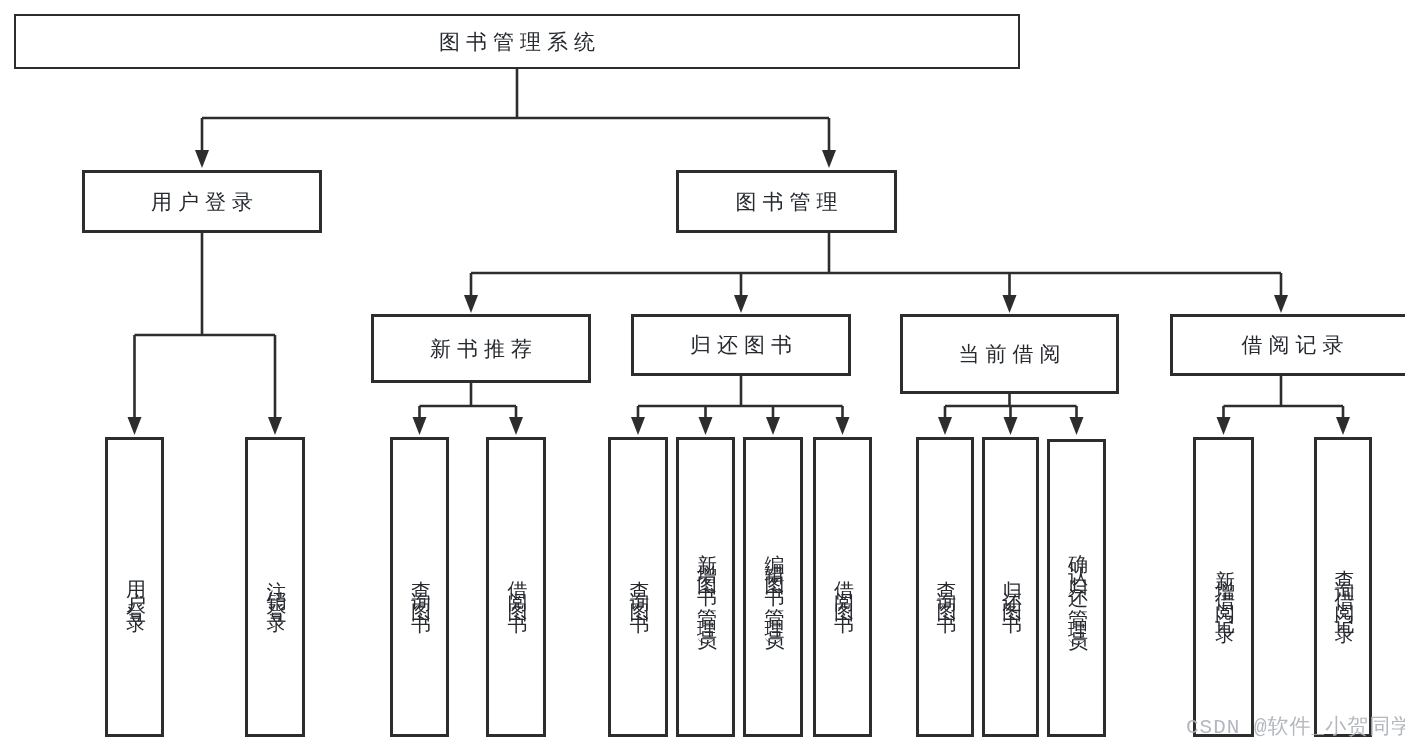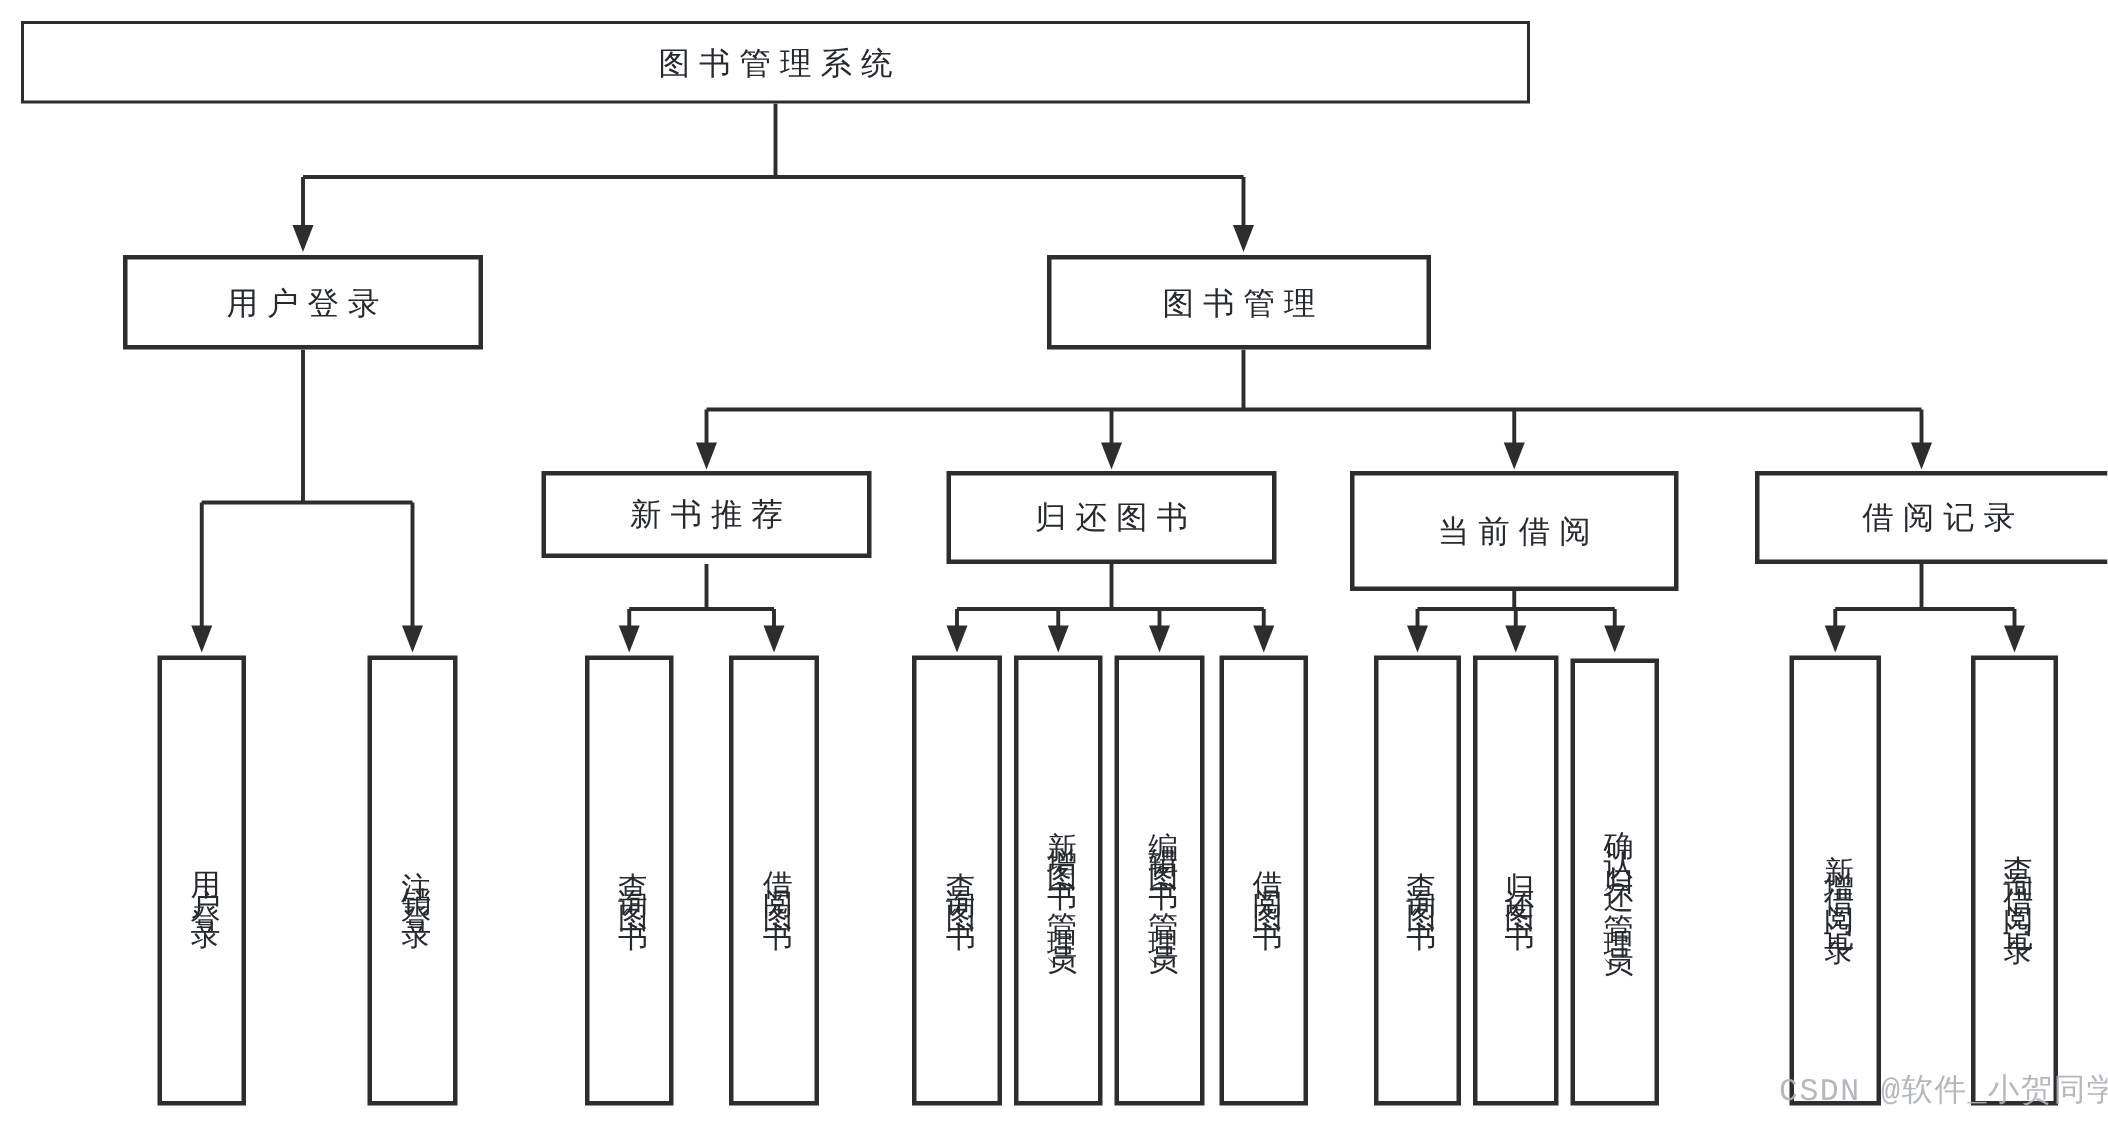--- a/index.html
+++ b/index.html
@@ -98,25 +98,25 @@
     </g>
   </svg>
 
   <div class="node hnode root" style="left:14px; top:14px; width:1006px; height:55px;">
     <span>图书管理系统</span>
   </div>
 
   <div class="node hnode" style="left:82px; top:170px; width:240px; height:63px;">
     <span>用户登录</span>
   </div>
-  <div class="node hnode" style="left:698px; top:170px; width:256px; height:63px;">
+  <div class="node hnode" style="left:676px; top:170px; width:221px; height:63px;">
     <span>图书管理</span>
   </div>
 
-  <div class="node hnode" style="left:361px; top:314px; width:220px; height:58px;">
+  <div class="node hnode" style="left:371px; top:314px; width:220px; height:69px;">
     <span>新书推荐</span>
   </div>
   <div class="node hnode" style="left:631px; top:314px; width:220px; height:62px;">
     <span>归还图书</span>
   </div>
   <div class="node hnode" style="left:900px; top:314px; width:219px; height:80px;">
     <span>当前借阅</span>
   </div>
   <div class="node hnode" style="left:1170px; top:314px; width:245px; height:62px;">
     <span>借阅记录</span>

